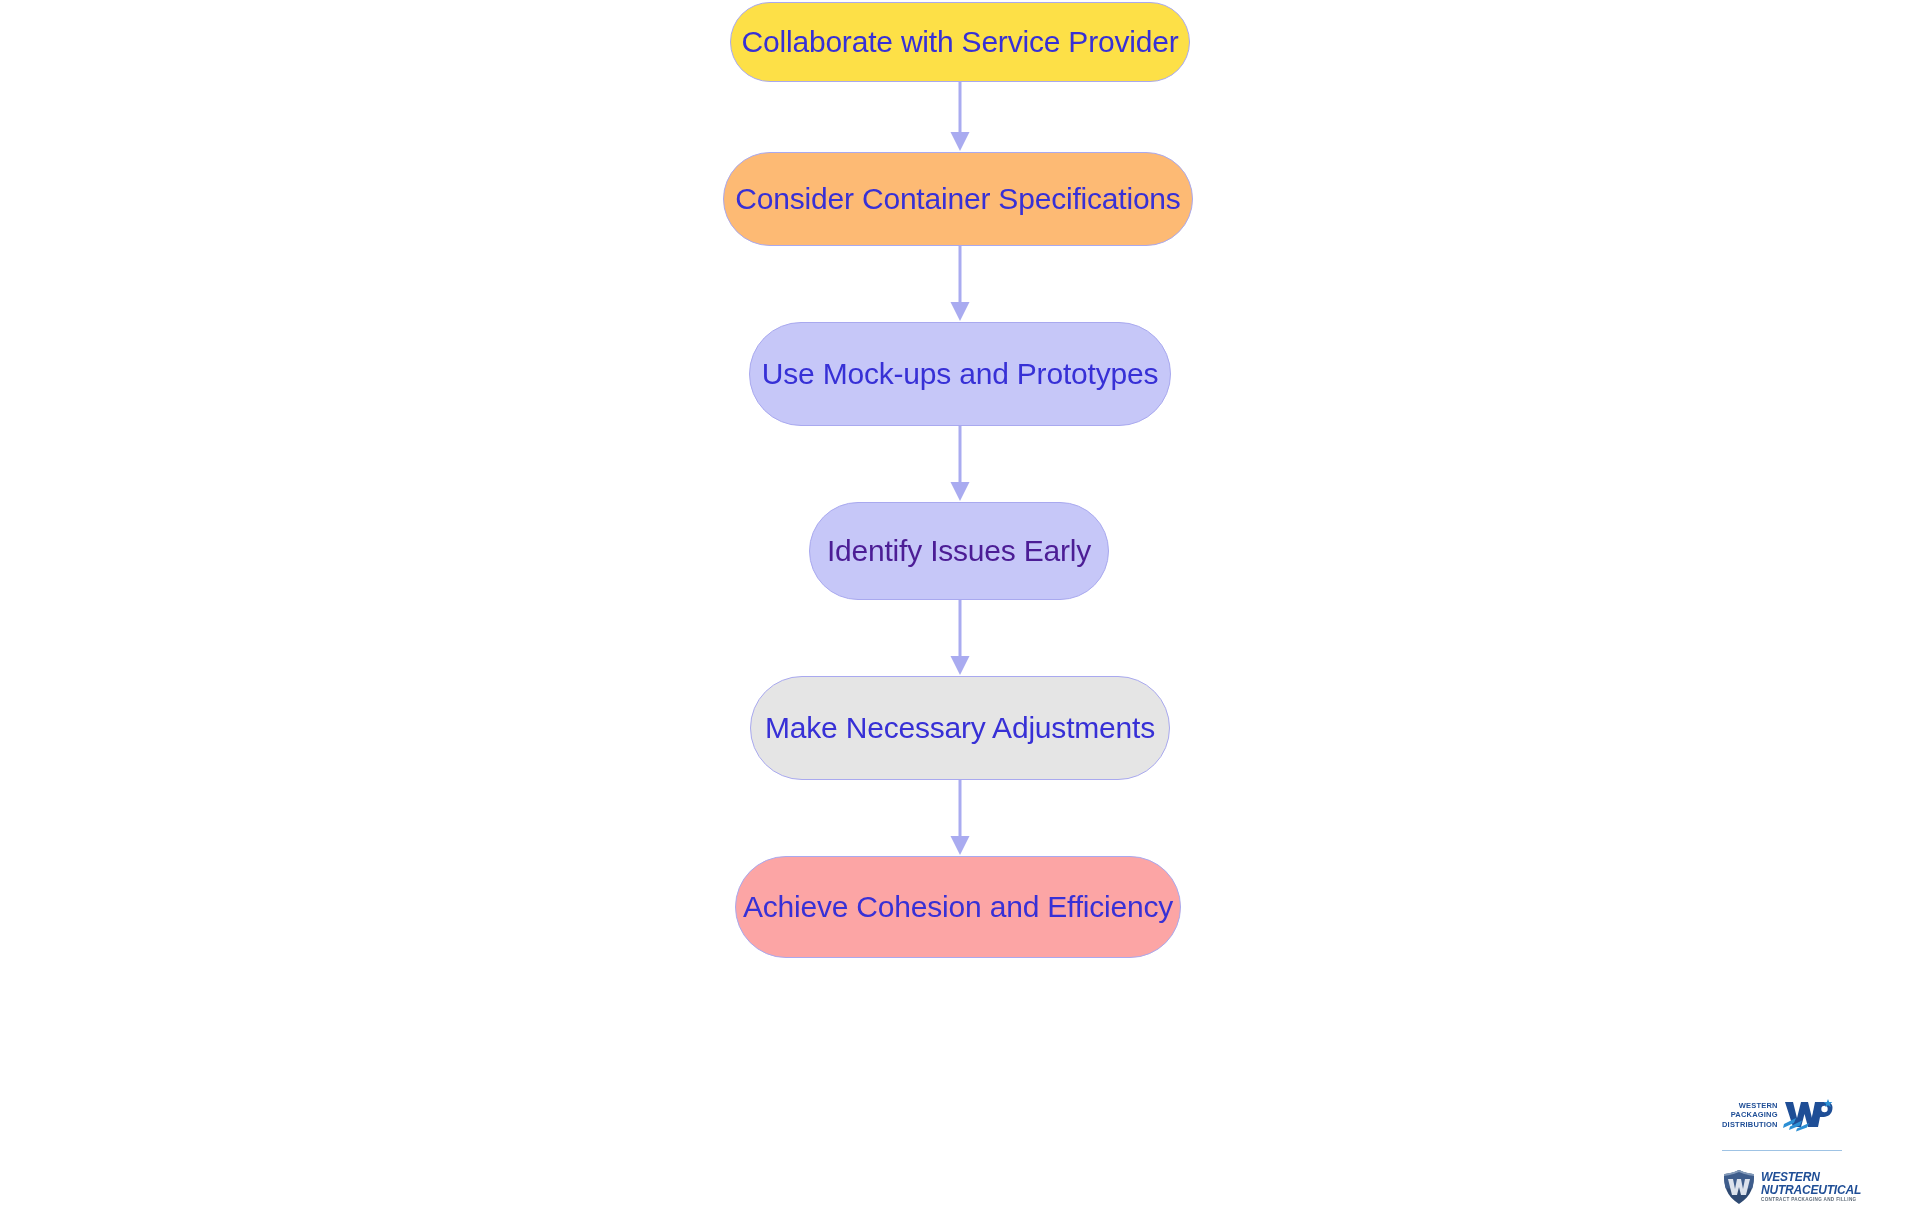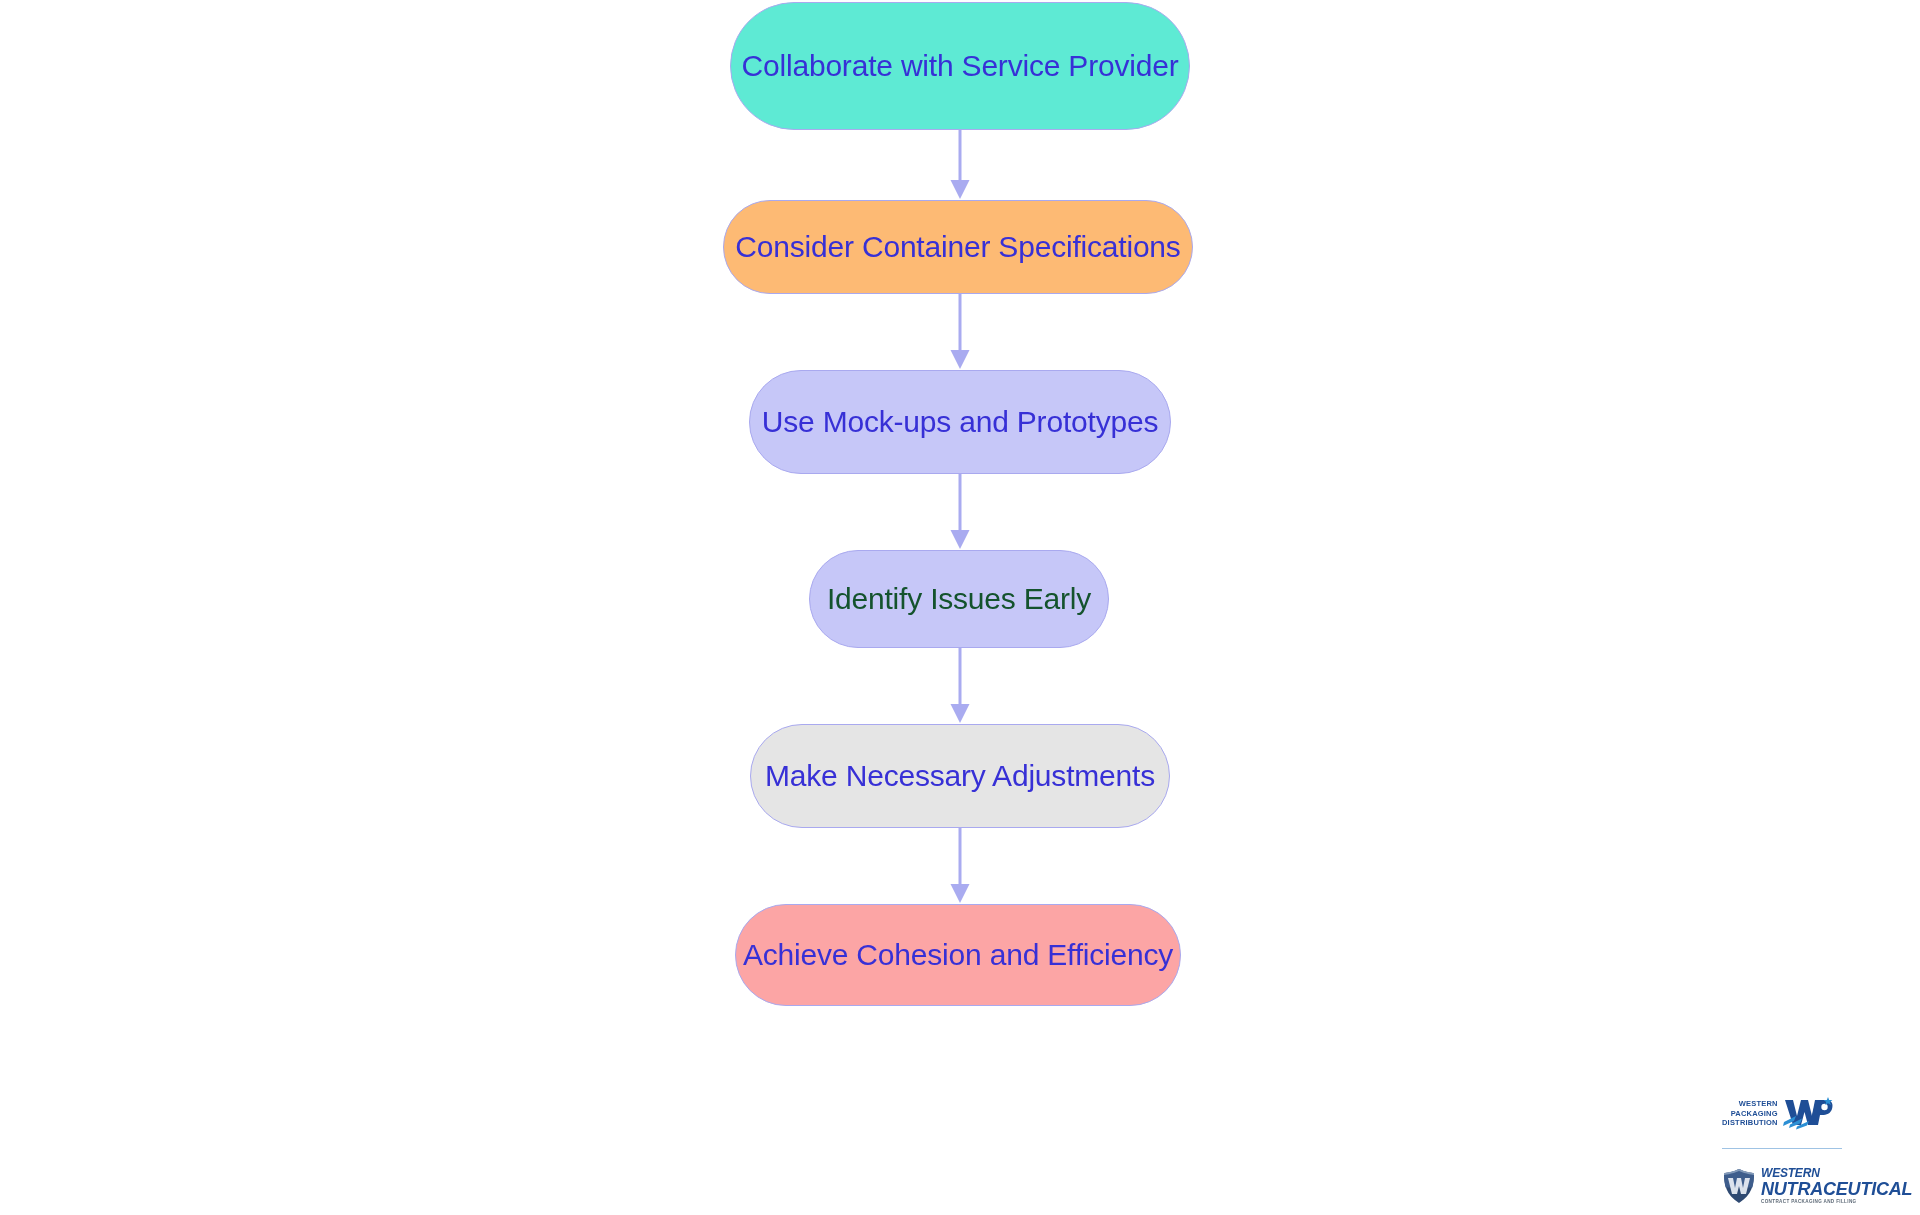--- a/index.html
+++ b/index.html
@@ -124,39 +124,39 @@
   .logo-wn .wn-line1,
   .logo-wn .wn-line2 {
     font-family: "Liberation Sans", sans-serif;
     font-weight: bold;
     font-style: italic;
     color: #1f4e96;
     letter-spacing: -0.2px;
     display: block;
   }
   .logo-wn .wn-line1 { font-size: 12px; }
-  .logo-wn .wn-line2 { font-size: 18px; margin-top: 1px; }
+  .logo-wn .wn-line2 { font-size: 12px; margin-top: 1px; }
   .logo-wn .wn-tag {
     display: block;
     font-family: "Liberation Sans", sans-serif;
     font-size: 4.6px;
     font-weight: bold;
     color: #5f6b78;
     letter-spacing: 0.35px;
     margin-top: 2px;
   }
 </style>
 </head>
 <body style="background: rgb(255, 255, 255);">
 
 <div id="flow-canvas">
   <div class="flow-column">
 
     <div class="node-row" style="margin-top:2px;">
-      <div class="flow-node" id="node-1" style="width: 460px; height: 128px; background: #5eead4; border-color: rgb(169, 169, 239); color: rgb(55, 48, 214);">
+      <div class="flow-node" id="node-1" style="width: 460px; height: 80px; background: #fde047; border-color: rgb(169, 169, 239); color: rgb(55, 48, 214);">
         <span class="node-label">Collaborate with Service Provider</span>
       </div>
     </div>
 
     <div class="connector">
       <svg width="24" height="70" viewBox="0 0 24 70" aria-hidden="true">
         <line x1="12" y1="0" x2="12" y2="54" stroke="#a9abf0" stroke-width="3"></line>
         <polygon points="12,69 2.5,50 21.5,50" fill="#a9abf0"></polygon>
       </svg>
     </div>
@@ -181,21 +181,21 @@
     </div>
 
     <div class="connector">
       <svg width="24" height="76" viewBox="0 0 24 76" aria-hidden="true">
         <line x1="12" y1="0" x2="12" y2="60" stroke="#a9abf0" stroke-width="3"></line>
         <polygon points="12,75 2.5,56 21.5,56" fill="#a9abf0"></polygon>
       </svg>
     </div>
 
     <div class="node-row">
-      <div class="flow-node" id="node-4" style="width: 300px; height: 98px; background: rgb(198, 199, 248); border-color: rgb(169, 169, 239); color: #14532d; transform: translateX(-1px);">
+      <div class="flow-node" id="node-4" style="width: 300px; height: 98px; background: rgb(198, 199, 248); border-color: rgb(169, 169, 239); color: #4c1d95; transform: translateX(-1px);">
         <span class="node-label">Identify Issues Early</span>
       </div>
     </div>
 
     <div class="connector">
       <svg width="24" height="76" viewBox="0 0 24 76" aria-hidden="true">
         <line x1="12" y1="0" x2="12" y2="60" stroke="#a9abf0" stroke-width="3"></line>
         <polygon points="12,75 2.5,56 21.5,56" fill="#a9abf0"></polygon>
       </svg>
     </div>

